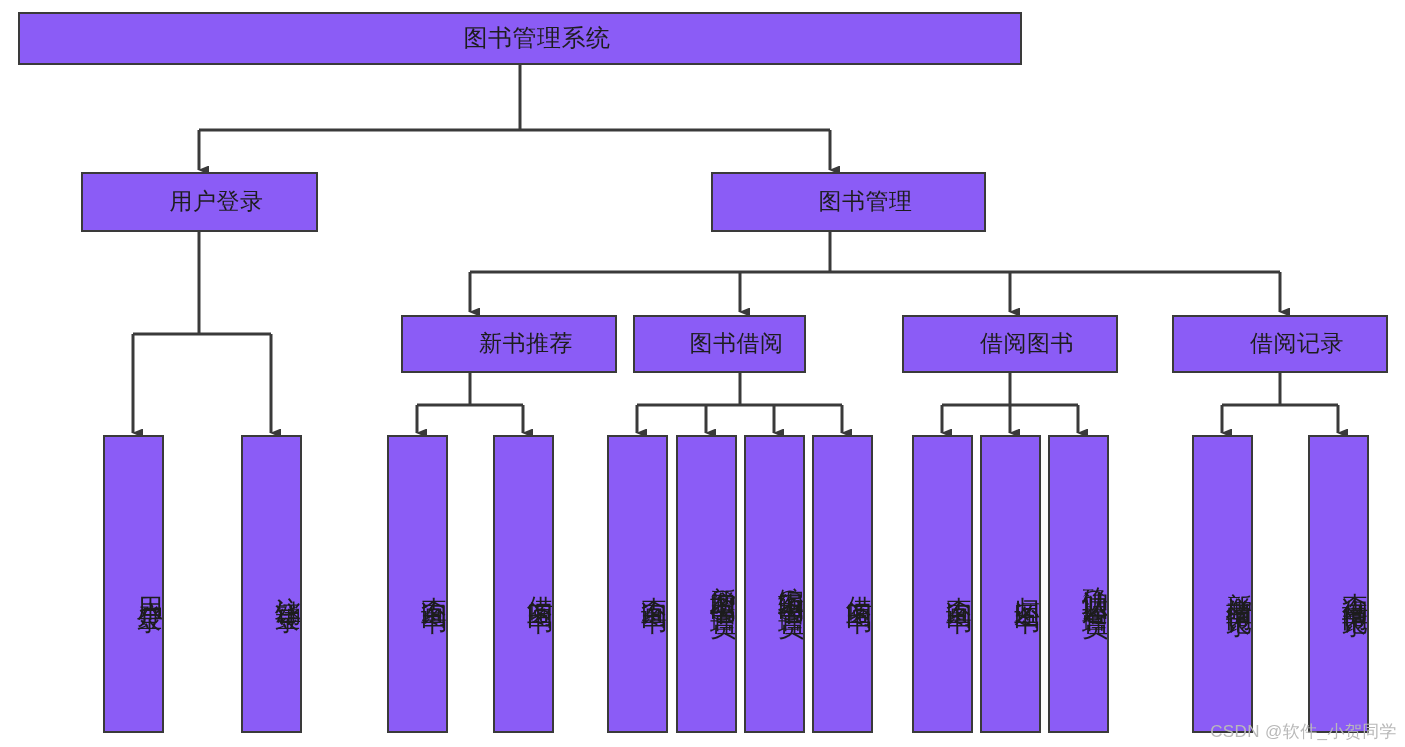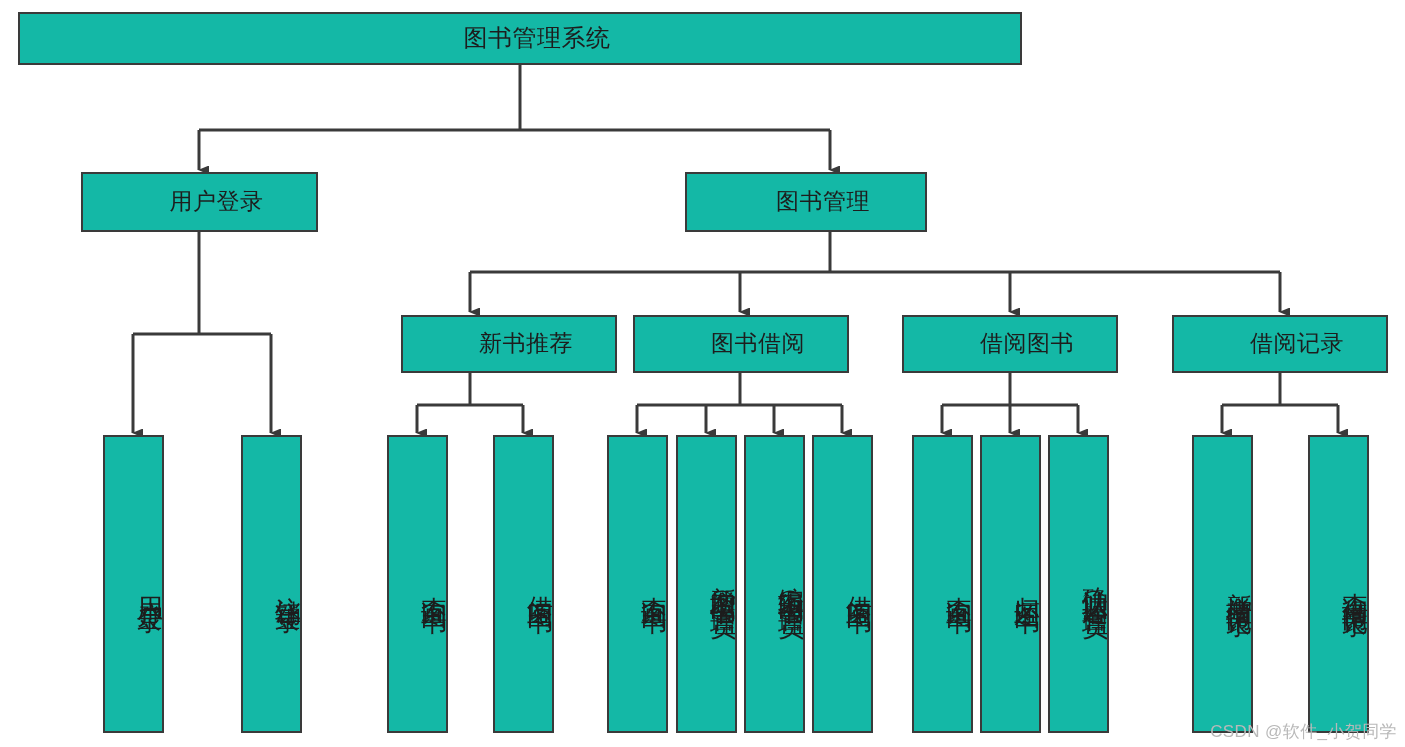--- a/index.html
+++ b/index.html
@@ -24,21 +24,21 @@
     position: absolute;
     left: 0;
     top: 0;
     width: 1405px;
     height: 747px;
     pointer-events: none;
   }
   .node {
     position: absolute;
     box-sizing: border-box;
-    background: #14b8a6;
+    background: #8b5cf6;
     border: 2.5px solid #3a3a3a;
     display: flex;
     align-items: center;
     justify-content: center;
     overflow: hidden;
     padding-left: 34px;
   }
   .node-label {
     color: #1d1d1d;
     letter-spacing: 0.5px;
@@ -131,28 +131,28 @@
     </g>
   </svg>
 
   <div class="node root horizontal" style="left:18px; top:12px; width:1004px; height:53px;">
     <span class="node-label">图书管理系统</span>
   </div>
 
   <div class="node horizontal" style="left:81px; top:172px; width:237px; height:60px;">
     <span class="node-label">用户登录</span>
   </div>
-  <div class="node horizontal" style="left:685px; top:172px; width:242px; height:60px;">
+  <div class="node horizontal" style="left:711px; top:172px; width:275px; height:60px;">
     <span class="node-label">图书管理</span>
   </div>
 
   <div class="node horizontal" style="left:362px; top:315px; width:216px; height:58px;margin-left:39px;">
     <span class="node-label">新书推荐</span>
   </div>
-  <div class="node horizontal" style="left:633px; top:315px; width:216px; height:58px;">
+  <div class="node horizontal" style="left:633px; top:315px; width:173px; height:58px;">
     <span class="node-label">图书借阅</span>
   </div>
   <div class="node horizontal" style="left:902px; top:315px; width:216px; height:58px;">
     <span class="node-label">借阅图书</span>
   </div>
   <div class="node horizontal" style="left:1172px; top:315px; width:216px; height:58px;">
     <span class="node-label">借阅记录</span>
   </div>
 
   <div class="node vertical" style="left:103px; top:435px; width:61px; height:298px;">

